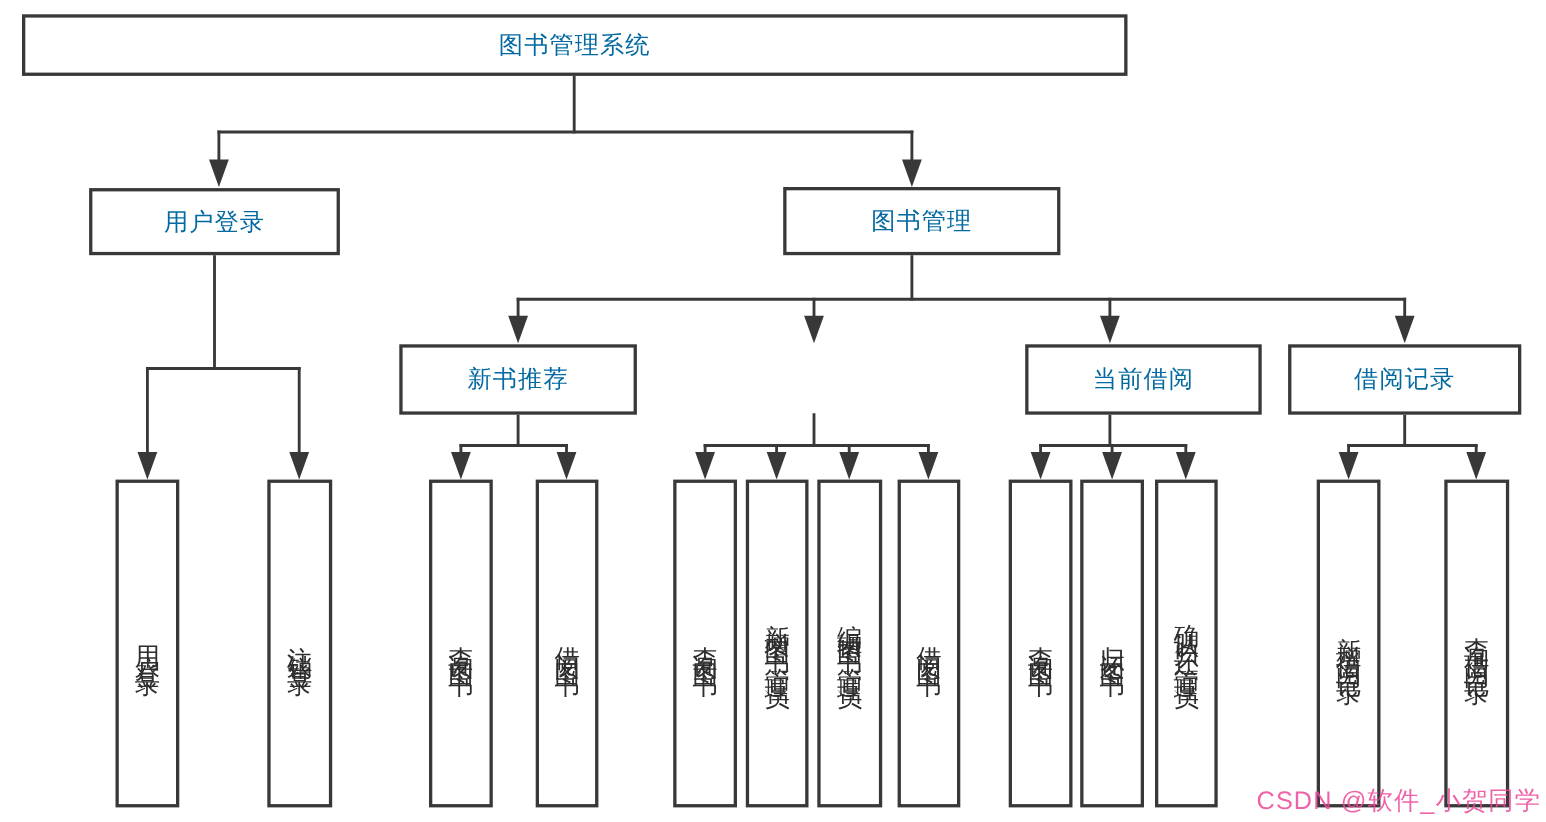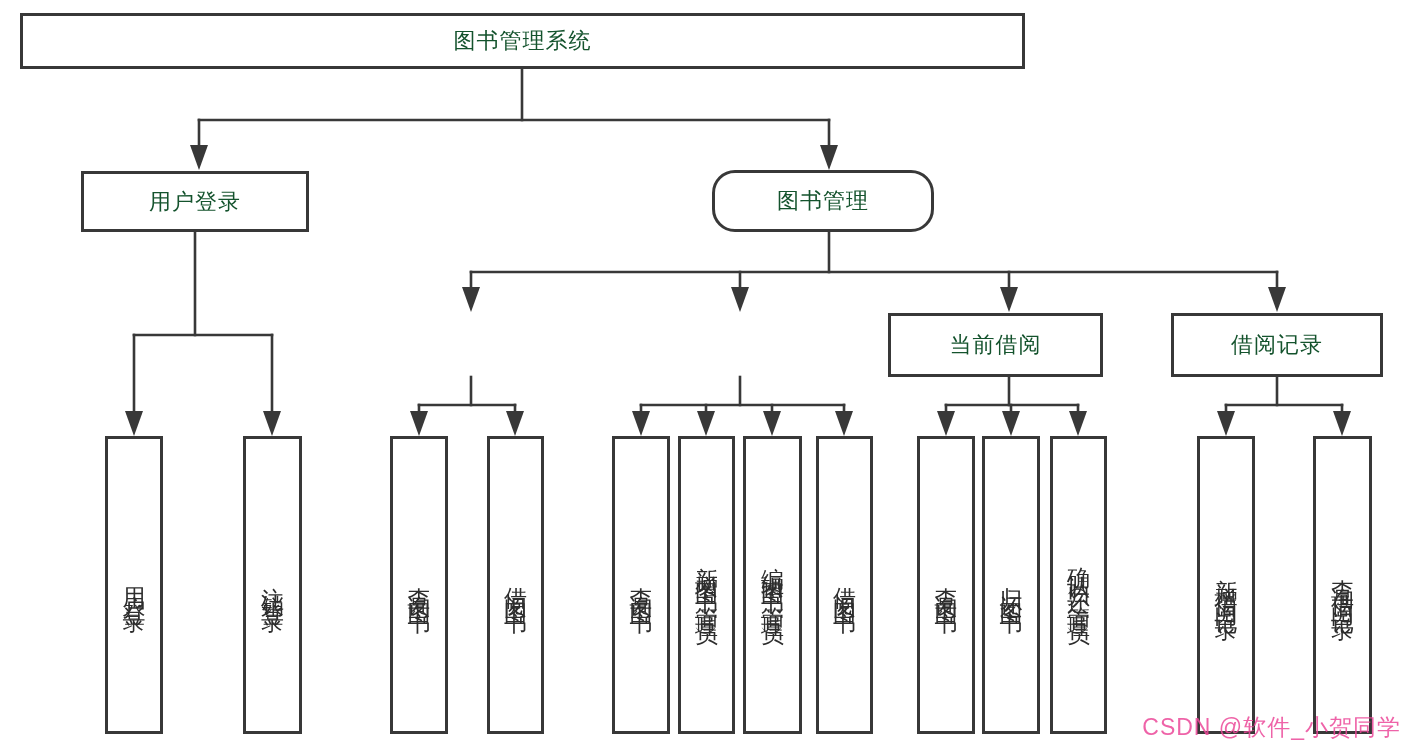--- a/index.html
+++ b/index.html
@@ -10,21 +10,21 @@
   }
   #stage{position:absolute;inset:0;width:1405px;height:747px;}
   #connectors{position:absolute;left:0;top:0;z-index:1;}
   .node{
     position:absolute;box-sizing:border-box;
     border:3px solid #383838;background:#ffffff;
     display:flex;align-items:center;justify-content:center;
     z-index:2;
   }
   .htxt{
-    font-size:22px;color:#14532d;letter-spacing:1px;
+    font-size:22px;color:#0369a1;letter-spacing:1px;
     white-space:nowrap;line-height:1;
   }
   .vtxt{
     writing-mode:vertical-lr;
     font-size:23px;color:#2d2d2d;letter-spacing:8px;
     line-height:1;white-space:nowrap;
   }
   .watermark{
     position:absolute;z-index:3;
     right:4px;bottom:4px;
@@ -92,25 +92,28 @@
       <polygon points="1333,411 1351,411 1342,436" fill="#383838"></polygon>
     </svg>
 
   <div class="node" style="left:20px;top:13px;width:1005px;height:56px;">
     <span class="htxt">图书管理系统</span>
   </div>
 
   <div class="node" style="left:81px;top:171px;width:228px;height:61px;">
     <span class="htxt">用户登录</span>
   </div>
-  <div class="node" style="left:712px;top:170px;width:222px;height:62px;border-radius:23px;">
+  <div class="node" style="left:712px;top:170px;width:252px;height:62px;">
     <span class="htxt">图书管理</span>
   </div>
 
-  <div class="node" style="left:888px;top:313px;width:215px;height:64px;">
+  <div class="node" style="left:363px;top:313px;width:216px;height:64px;">
+    <span class="htxt">新书推荐</span>
+  </div>
+  <div class="node" style="left:932px;top:313px;width:215px;height:64px;">
     <span class="htxt">当前借阅</span>
   </div>
   <div class="node" style="left:1171px;top:313px;width:212px;height:64px;">
     <span class="htxt">借阅记录</span>
   </div>
 
   <div class="node" style="left:105px;top:436px;width:58px;height:298px;">
     <span class="vtxt">用户登录</span>
   </div>
   <div class="node" style="left:243px;top:436px;width:59px;height:298px;">

